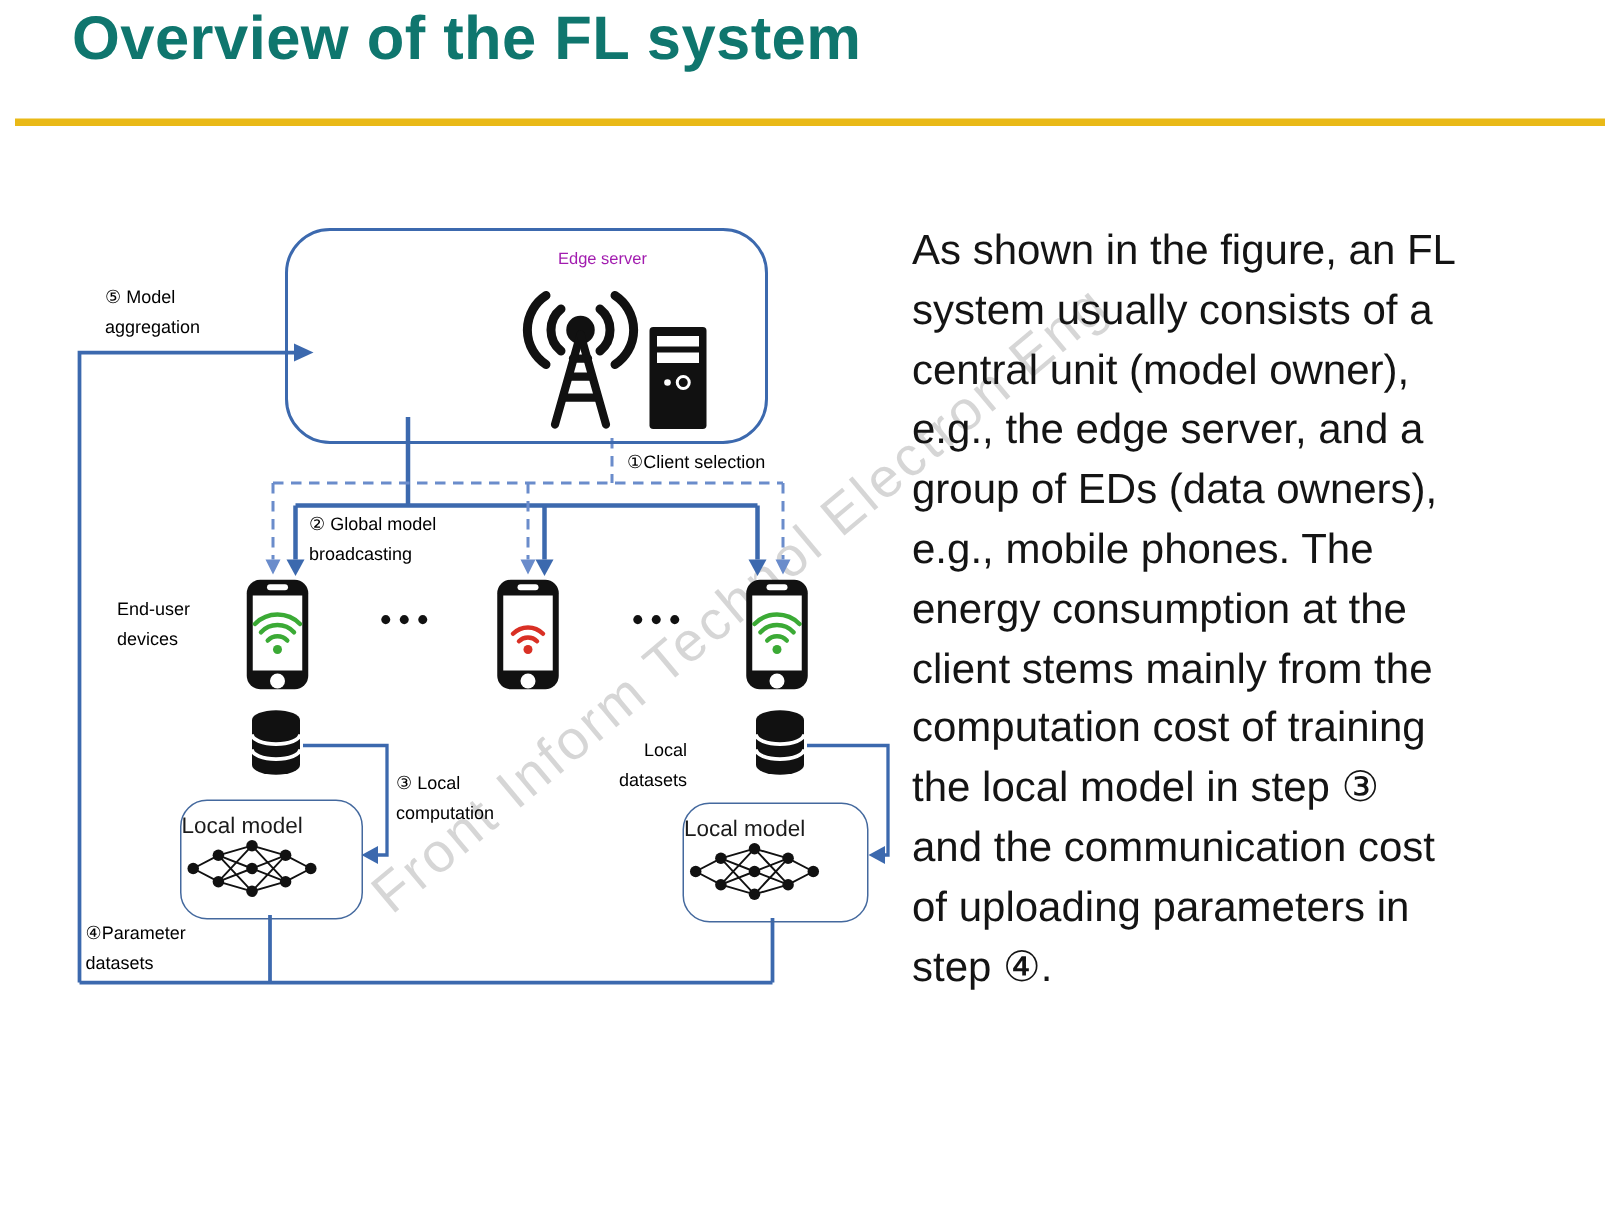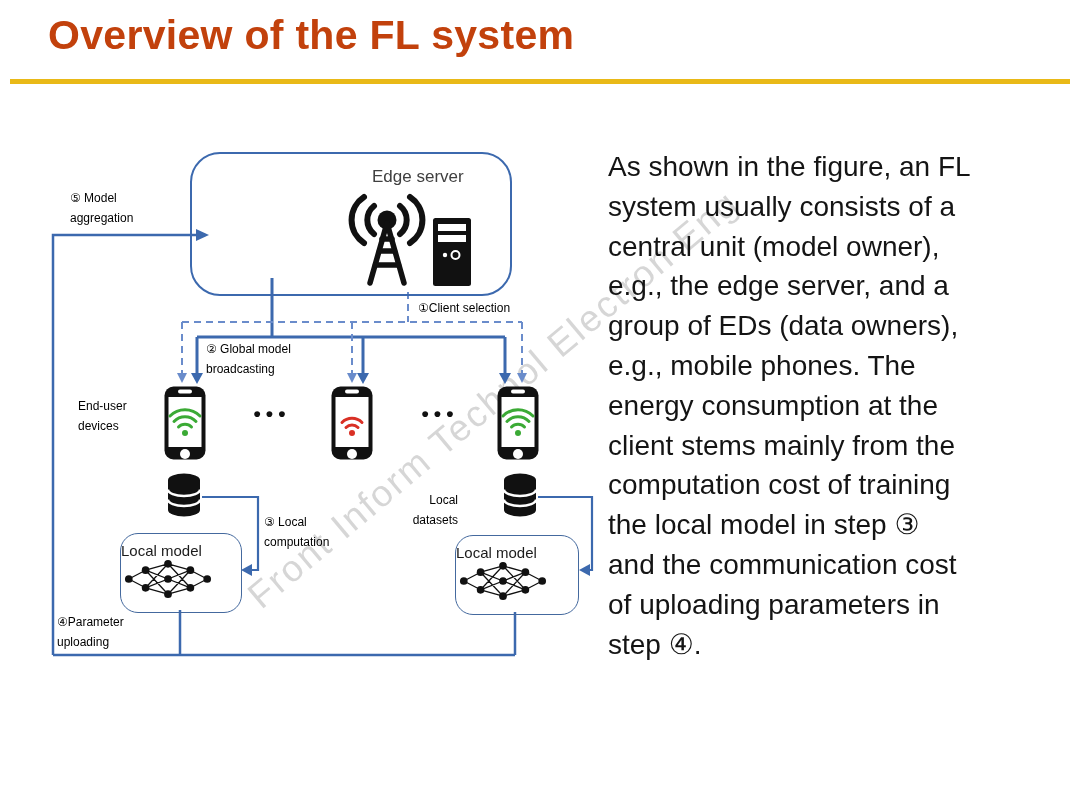--- a/index.html
+++ b/index.html
@@ -1,30 +1,30 @@
 <!DOCTYPE html>
 <html><head>
 <meta charset="utf-8">
 <style>
   html,body{margin:0;padding:0}
   body{
     width:1080px;height:810px;background:#ffffff;position:relative;overflow:hidden;
     font-family:"Liberation Sans","DejaVu Sans",sans-serif;color:#111;
   }
   .abs{position:absolute}
-  #page-title{left:48px;top:12px;font-size:41px;font-weight:bold;letter-spacing:.3px;color:#c2410c;white-space:nowrap}
+  #page-title{left:48px;top:2px;font-size:41px;font-weight:bold;letter-spacing:.3px;color:#0f766e;white-space:nowrap}
   #title-underline{left:10px;top:79px;width:1060px;height:5px;background:#E9B917}
   #body-paragraph{left:608px;top:147px;width:470px;font-size:28px;line-height:39.8px;white-space:pre-line;color:#141414}
   #watermark{left:240px;top:585px;font-size:37px;color:#9a9a9a;opacity:.40;transform:rotate(-40deg);
              transform-origin:0 0;white-space:nowrap;letter-spacing:2px}
   #fl-diagram{left:40px;top:140px;width:580px;height:535px}
   #overlay{left:0;top:0}
   .lbl{font-size:12px;line-height:19.5px;color:#000000;white-space:pre-line}
   #edge-server-box{left:150px;top:12px;width:318px;height:140px;border:2.2px solid #3C69AE;border-radius:30px;background:transparent}
-  #edge-server-label{left:332px;top:27px;font-size:17px;color:#404040;white-space:nowrap}
+  #edge-server-label{left:332px;top:27px;font-size:11px;color:#a21caf;white-space:nowrap}
   #global-model-box{left:173px;top:64px;width:119px;height:74px;border:1.6px solid #44699E;border-radius:13px;text-align:center}
   #global-model-box .mlabel{font-size:13.5px;margin-top:5px;color:#1b1b1b}
   .local-model-box{width:120px;height:78px;border:1.6px solid #44699E;border-radius:18px;text-align:left;background:transparent}
   #local-model-box-left{left:80px;top:393px}
   #local-model-box-right{left:415px;top:395px;width:122px}
   .local-model-box .mlabel{font-size:15px;margin-top:8px;color:#1b1b1b}
   #antenna-icon{left:303px;top:53px}
   #server-tower-icon{left:392px;top:77px}
   #step5-label{left:30px;top:49px}
   #step1-label{left:378px;top:159px;white-space:nowrap}
@@ -143,21 +143,21 @@
   </svg>
 
   <div class="abs lbl" id="step5-label">⑤ Model
 aggregation</div>
   <div class="abs lbl" id="step1-label">①Client selection</div>
   <div class="abs lbl" id="step2-label">② Global model
 broadcasting</div>
   <div class="abs lbl" id="step3-label">③ Local
 computation</div>
   <div class="abs lbl" id="step4-label">④Parameter
-uploading</div>
+datasets</div>
   <div class="abs lbl" id="end-user-devices-label">End-user
 devices</div>
   <div class="abs lbl" id="local-datasets-label">Local
 datasets</div>
 
   <svg class="abs" id="phone-1" width="44" height="76">
     <use href="#sym-phone"></use>
     <use href="#sym-wifi-g"></use>
   </svg>
   <div class="abs dots" id="dots-left">•••</div>

